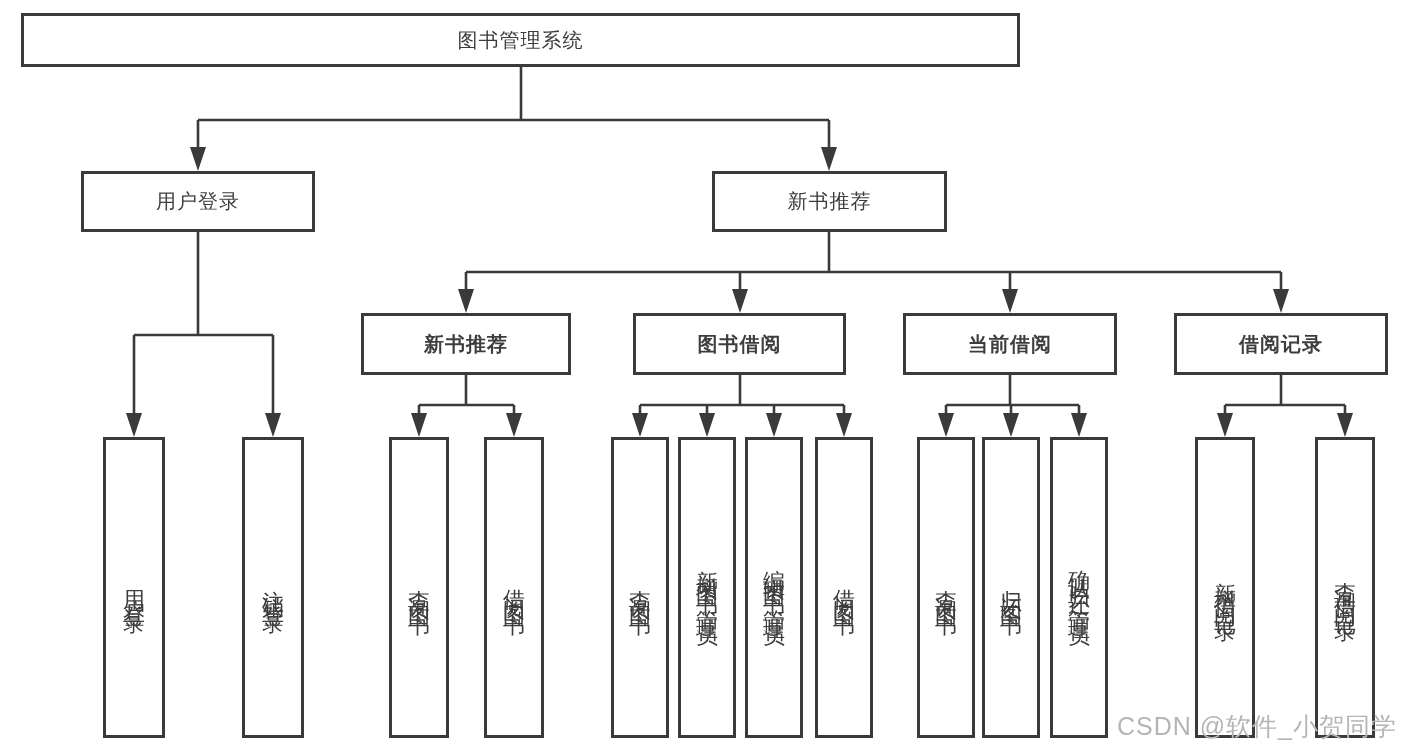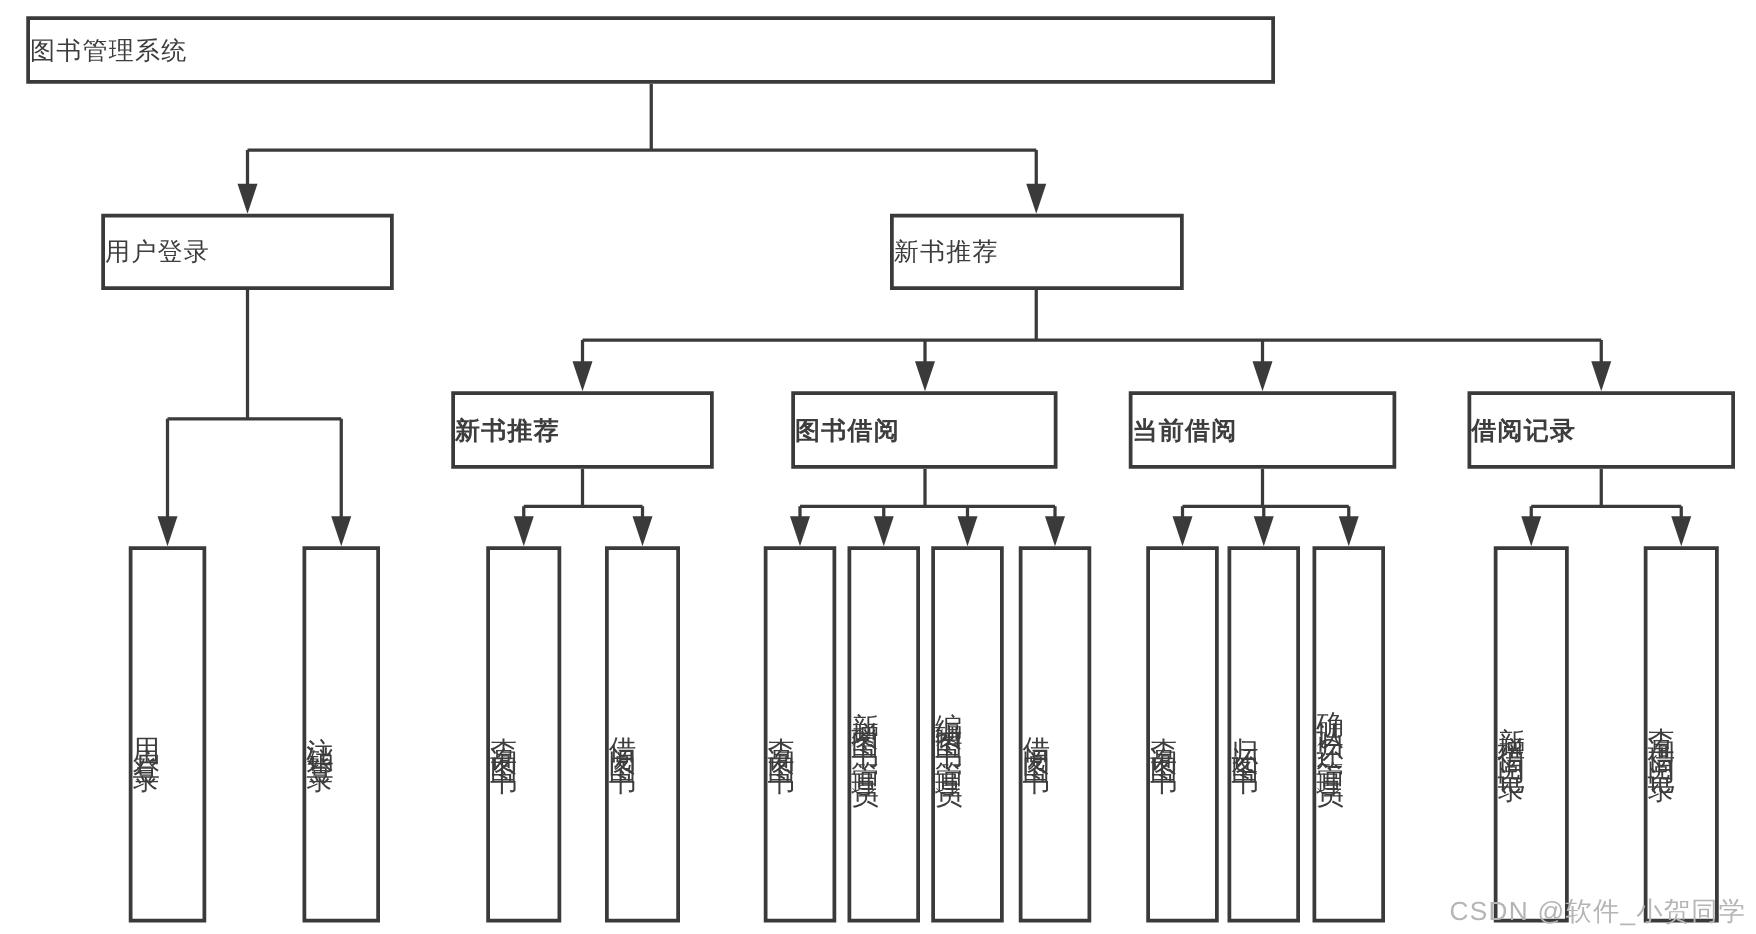--- a/index.html
+++ b/index.html
@@ -11,20 +11,21 @@
     overflow:hidden;
   }
   #connectors{position:absolute;left:0;top:0;z-index:1;}
   .node{
     position:absolute;
     box-sizing:border-box;
     border:3px solid #3a3a3a;
     background:#ffffff;
     display:flex;
     align-items:center;
+    justify-content:center;
     color:#3d3d3d;
     z-index:2;
   }
   .h-label{font-size:20px;letter-spacing:1px;white-space:nowrap;}
   .v-label{
     writing-mode:vertical-rl;
     text-orientation:mixed;
     font-size:22px;
     letter-spacing:8px;
     line-height:1;
@@ -53,21 +54,21 @@
   .n-c4{left:815px;width:58px;}
   .n-d1{left:917px;width:58px;}
   .n-d2{left:982px;width:58px;}
   .n-d3{left:1050px;width:58px;}
   .n-e1{left:1195px;width:60px;}
   .n-e2{left:1315px;width:60px;}
   .watermark{
     position:absolute;
     right:8px;
     bottom:4px;
-    font-size:21px;
+    font-size:25px;
     color:#b5b5b5;
     letter-spacing:1px;
     z-index:3;
     white-space:nowrap;
   }
 </style>
 </head>
 <body>
 
 <div id="stage">

